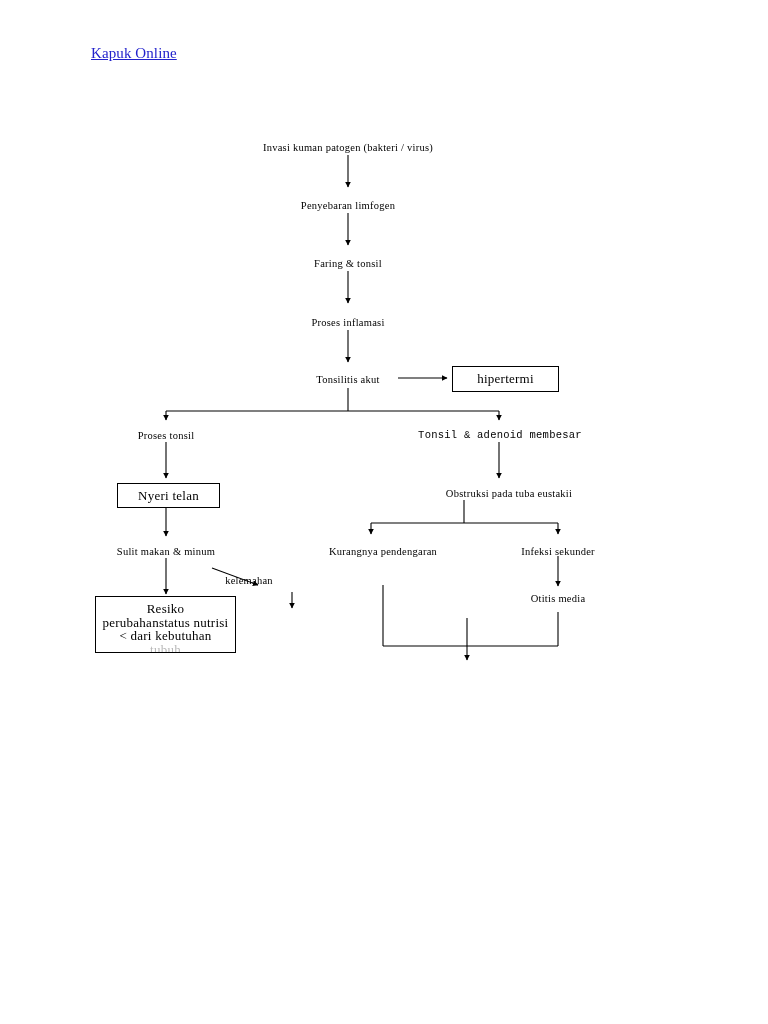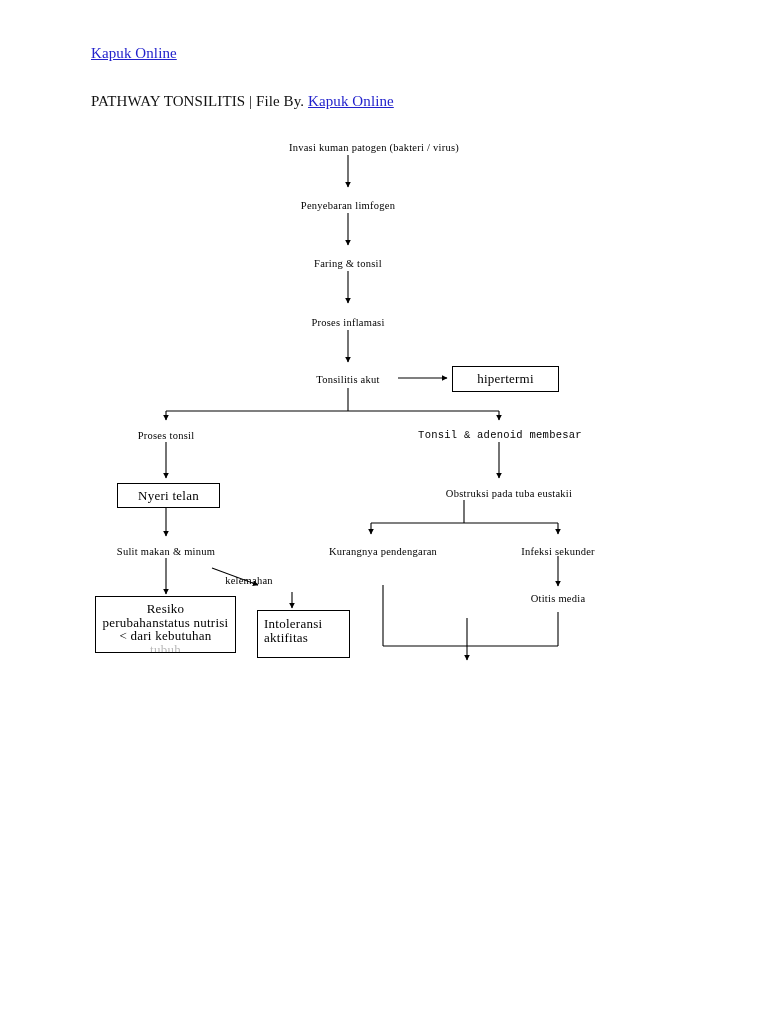--- a/index.html
+++ b/index.html
@@ -99,24 +99,20 @@
   }
   .faded { color: #b9b9b9; }
 </style>
 </head>
 <body>
 
 <div id="page">
 
   <a id="top-link" class="hdr-link" href="#">Kapuk Online</a>
 
-  <div id="doc-title">
-    <span class="lbl">PATHWAY TONSILITIS | File By.</span>
-    <a class="lnk" href="#">Kapuk Online</a>
-  </div>
 
   <svg id="flow-svg" viewBox="0 0 768 1024" xmlns="http://www.w3.org/2000/svg">
     <defs>
       <marker id="ah" viewBox="0 0 10 10" refX="9" refY="5" markerWidth="5.2" markerHeight="5.2" orient="auto-start-reverse">
         <path d="M 0 0 L 10 5 L 0 10 z" fill="#000000"></path>
       </marker>
     </defs>
     <g stroke="#000000" stroke-width="1.1" fill="none">
 
       <line x1="348" y1="155" x2="348" y2="187" marker-end="url(#ah)"></line>
@@ -157,21 +153,21 @@
       <line x1="383" y1="585" x2="383" y2="646"></line>
 
       <line x1="558" y1="612" x2="558" y2="646"></line>
 
       <line x1="383" y1="646" x2="558" y2="646"></line>
 
       <line x1="467" y1="618" x2="467" y2="660" marker-end="url(#ah)"></line>
     </g>
   </svg>
 
-  <div class="node ctr" style="left:348px; top:141px;margin-left:26px;">Invasi kuman patogen (bakteri / virus)</div>
+  <div class="node ctr" style="left:348px; top:141px;">Invasi kuman patogen (bakteri / virus)</div>
 
   <div class="node ctr" style="left:348px; top:199px;">Penyebaran limfogen</div>
 
   <div class="node ctr" style="left:348px; top:257px;">Faring &amp; tonsil</div>
 
   <div class="node ctr" style="left:348px; top:316px;">Proses inflamasi</div>
 
   <div class="node ctr" style="left:348px; top:373px;">Tonsilitis akut</div>
 
   <div class="node ctr" style="left:166px; top:429px;">Proses tonsil</div>
@@ -198,19 +194,15 @@
     <span>Nyeri telan</span>
   </div>
 
   <div class="boxnode topcenter" style="left:95px; top:596px; width:141px; height:57px;">
     <div>Resiko</div>
     <div>perubahanstatus nutrisi</div>
     <div>&lt; dari kebutuhan</div>
     <div class="faded">tubuh</div>
   </div>
 
-  <div class="boxnode leftalign" style="left:257px; top:610px; width:93px; height:48px;">
-    <div>Intoleransi</div>
-    <div>aktifitas</div>
-  </div>
 
 
 </div>
 
 </body></html>

